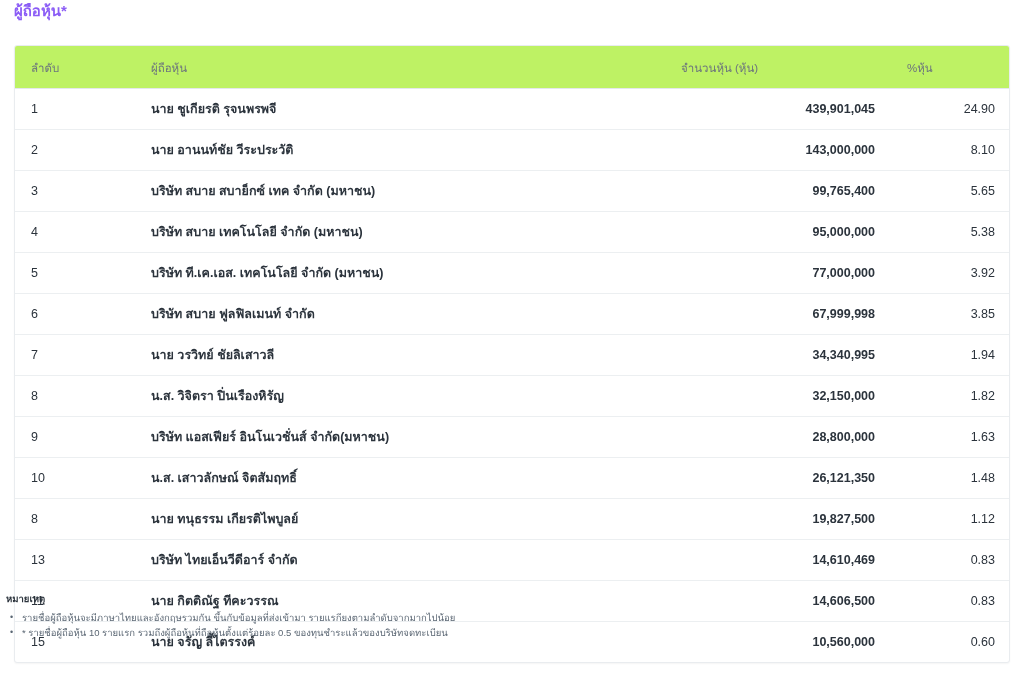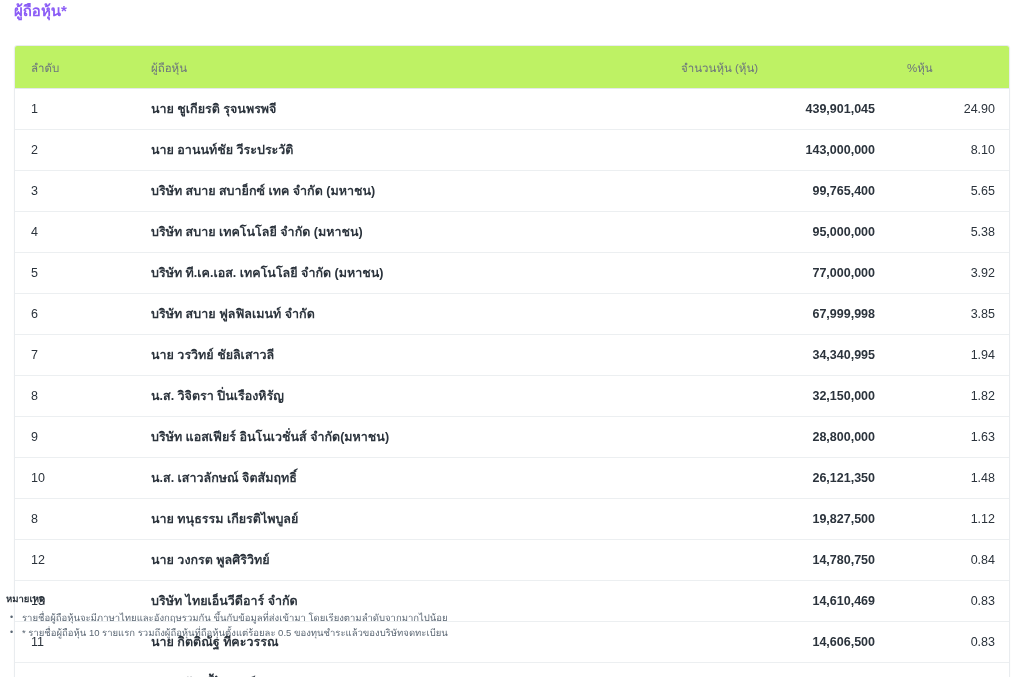--- a/index.html
+++ b/index.html
@@ -217,26 +217,20 @@
             <td class="cell-shares align-right">26,121,350</td>
             <td class="cell-pct align-right">1.48</td>
           </tr>
           <tr>
             <td class="cell-rank">8</td>
             <td class="cell-name">นาย ทนุธรรม เกียรติไพบูลย์</td>
             <td class="cell-shares align-right">19,827,500</td>
             <td class="cell-pct align-right">1.12</td>
           </tr>
           <tr>
-            <td class="cell-rank">12</td>
-            <td class="cell-name">นาย วงกรต พูลศิริวิทย์</td>
-            <td class="cell-shares align-right">14,780,750</td>
-            <td class="cell-pct align-right">0.84</td>
-          </tr>
-          <tr>
             <td class="cell-rank">13</td>
             <td class="cell-name">บริษัท ไทยเอ็นวีดีอาร์ จำกัด</td>
             <td class="cell-shares align-right">14,610,469</td>
             <td class="cell-pct align-right">0.83</td>
           </tr>
           <tr>
             <td class="cell-rank">11</td>
             <td class="cell-name">นาย กิตติณัฐ ทีคะวรรณ</td>
             <td class="cell-shares align-right">14,606,500</td>
             <td class="cell-pct align-right">0.83</td>
@@ -247,18 +241,18 @@
             <td class="cell-shares align-right">10,560,000</td>
             <td class="cell-pct align-right">0.60</td>
           </tr>
         </tbody>
     </table>
   </div>
 
   <div class="notes">
     <div class="notes-title">หมายเหตุ</div>
     <ul class="notes-list" id="notes-list">
-        <li><span class="bullet">•</span><span>รายชื่อผู้ถือหุ้นจะมีภาษาไทยและอังกฤษรวมกัน ขึ้นกับข้อมูลที่ส่งเข้ามา โดยเรียงตามลำดับจากมากไปน้อย</span></li>
+        <li><span class="bullet">•</span><span>รายชื่อผู้ถือหุ้นจะมีภาษาไทยและอังกฤษรวมกัน ขึ้นกับข้อมูลที่ส่งเข้ามา รายแรกียงตามลำดับจากมากไปน้อย</span></li>
         <li><span class="bullet">•</span><span>* รายชื่อผู้ถือหุ้น 10 รายแรก รวมถึงผู้ถือหุ้นที่ถือหุ้นตั้งแต่ร้อยละ 0.5 ของทุนชำระแล้วของบริษัทจดทะเบียน</span></li>
       </ul>
   </div>
 
 </div>
 
 </body></html>

